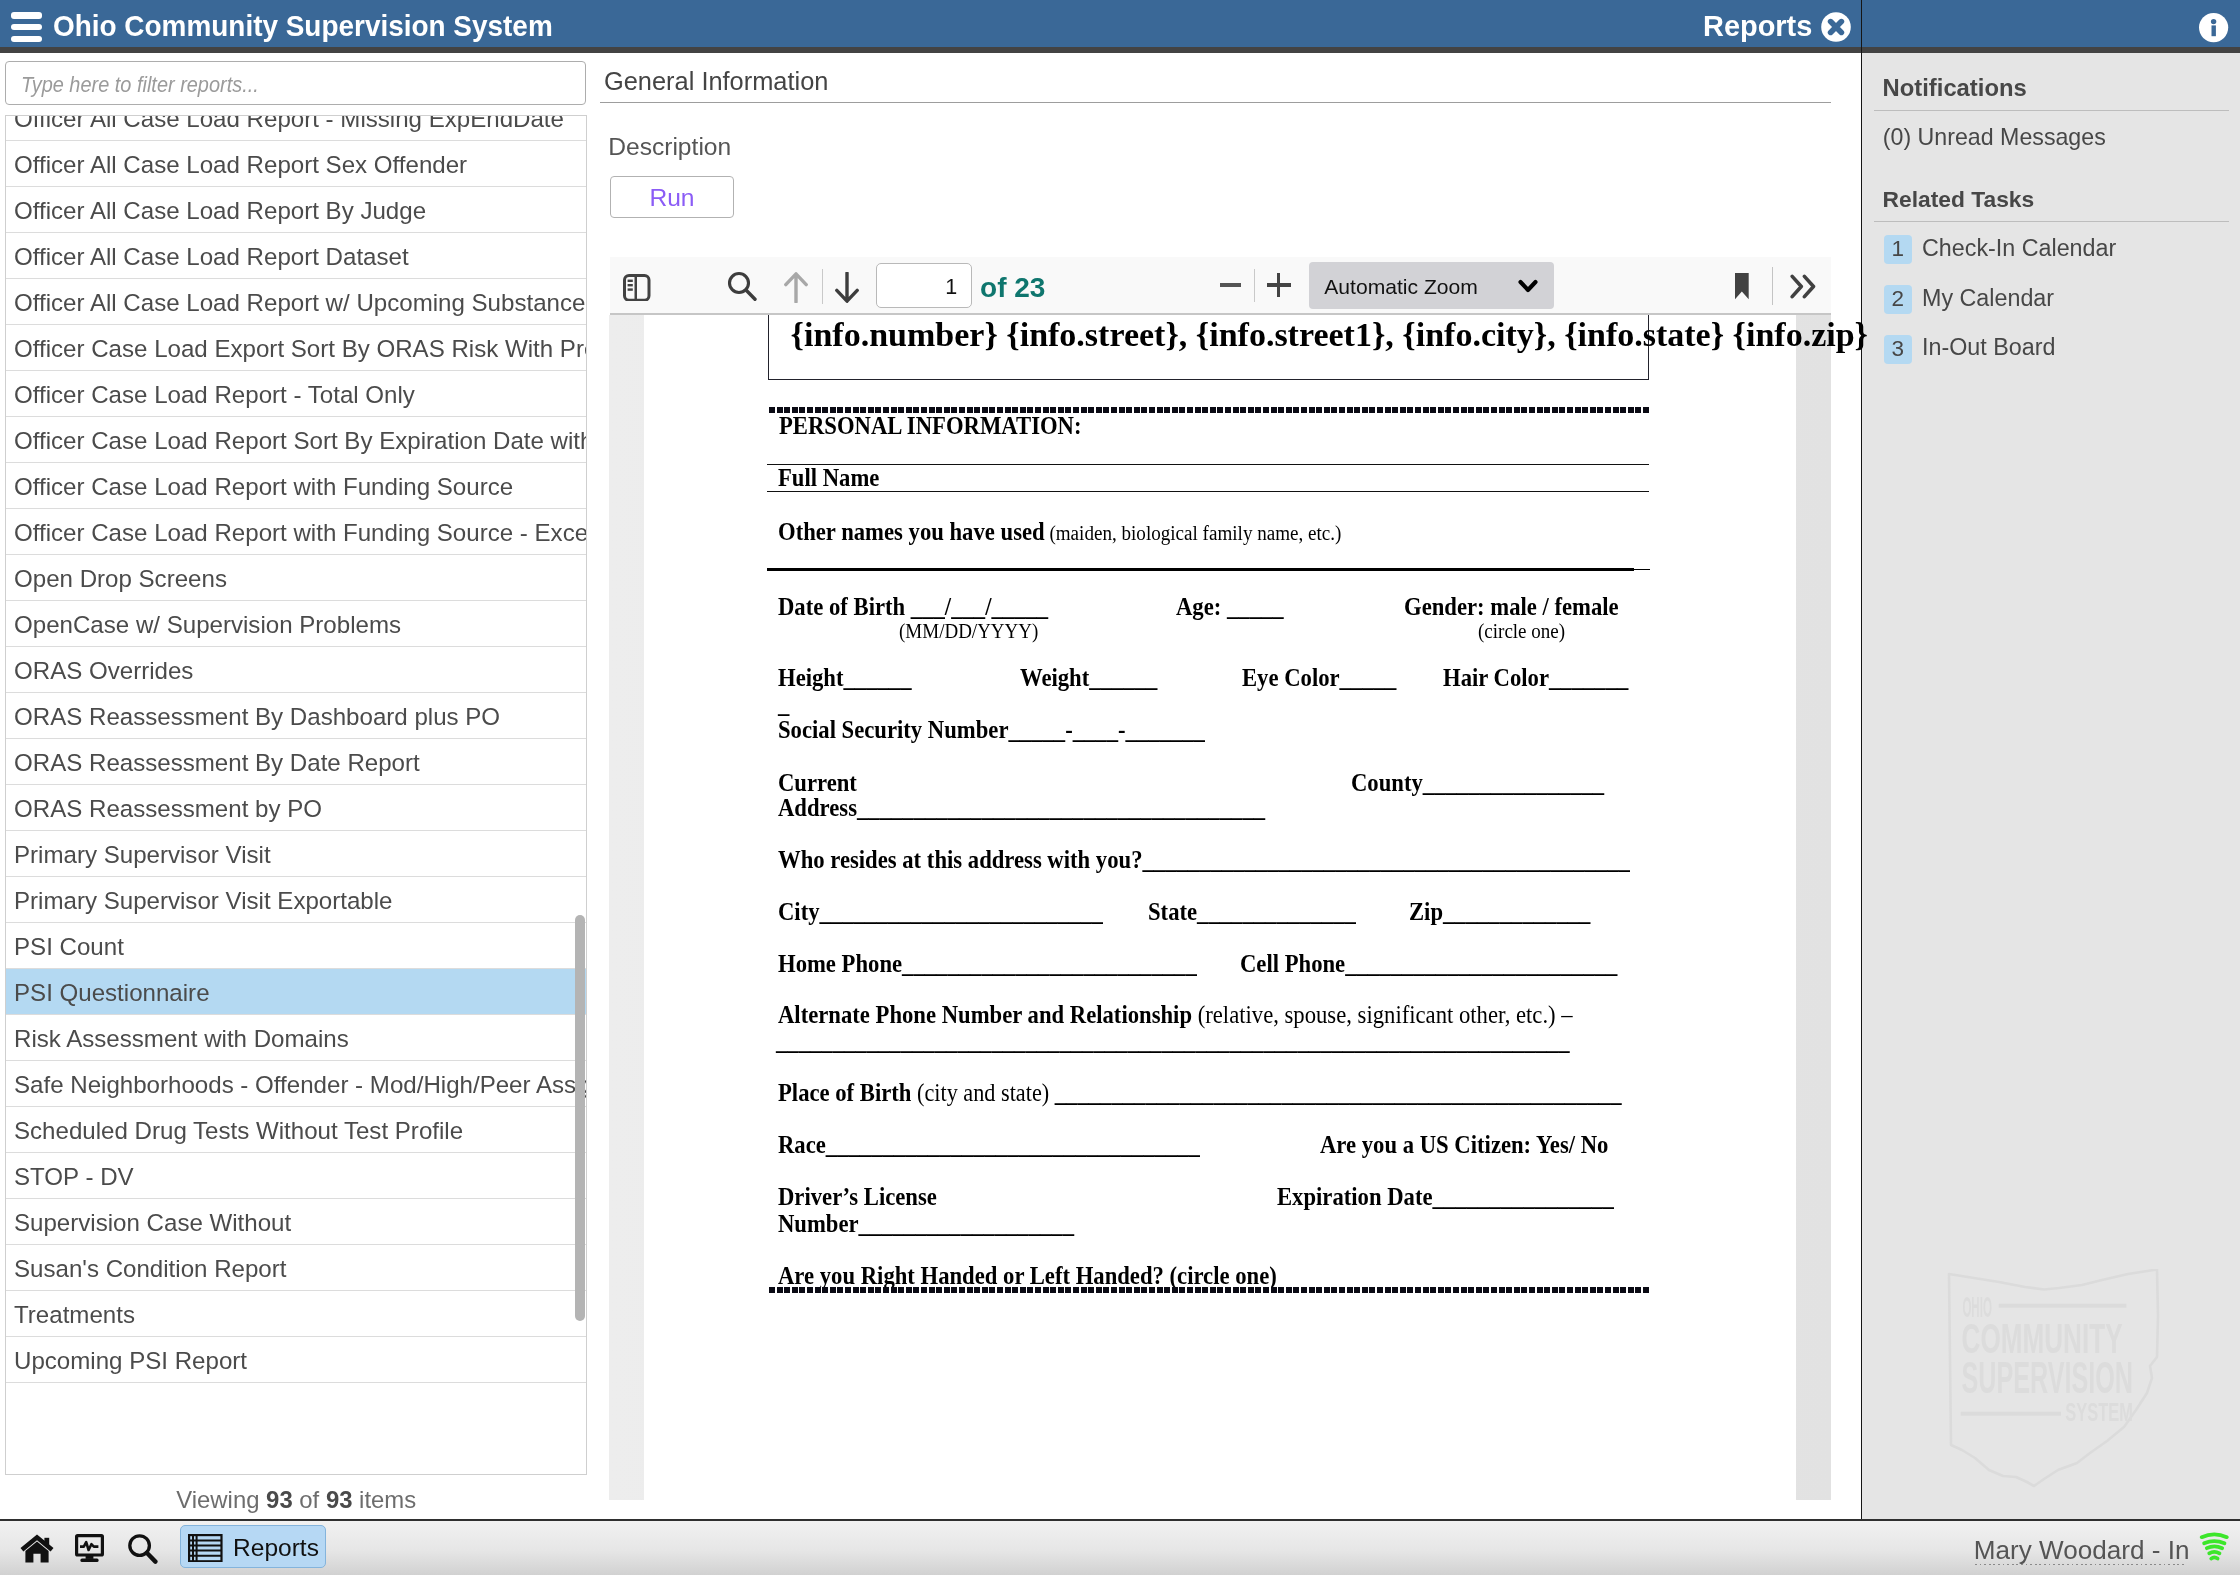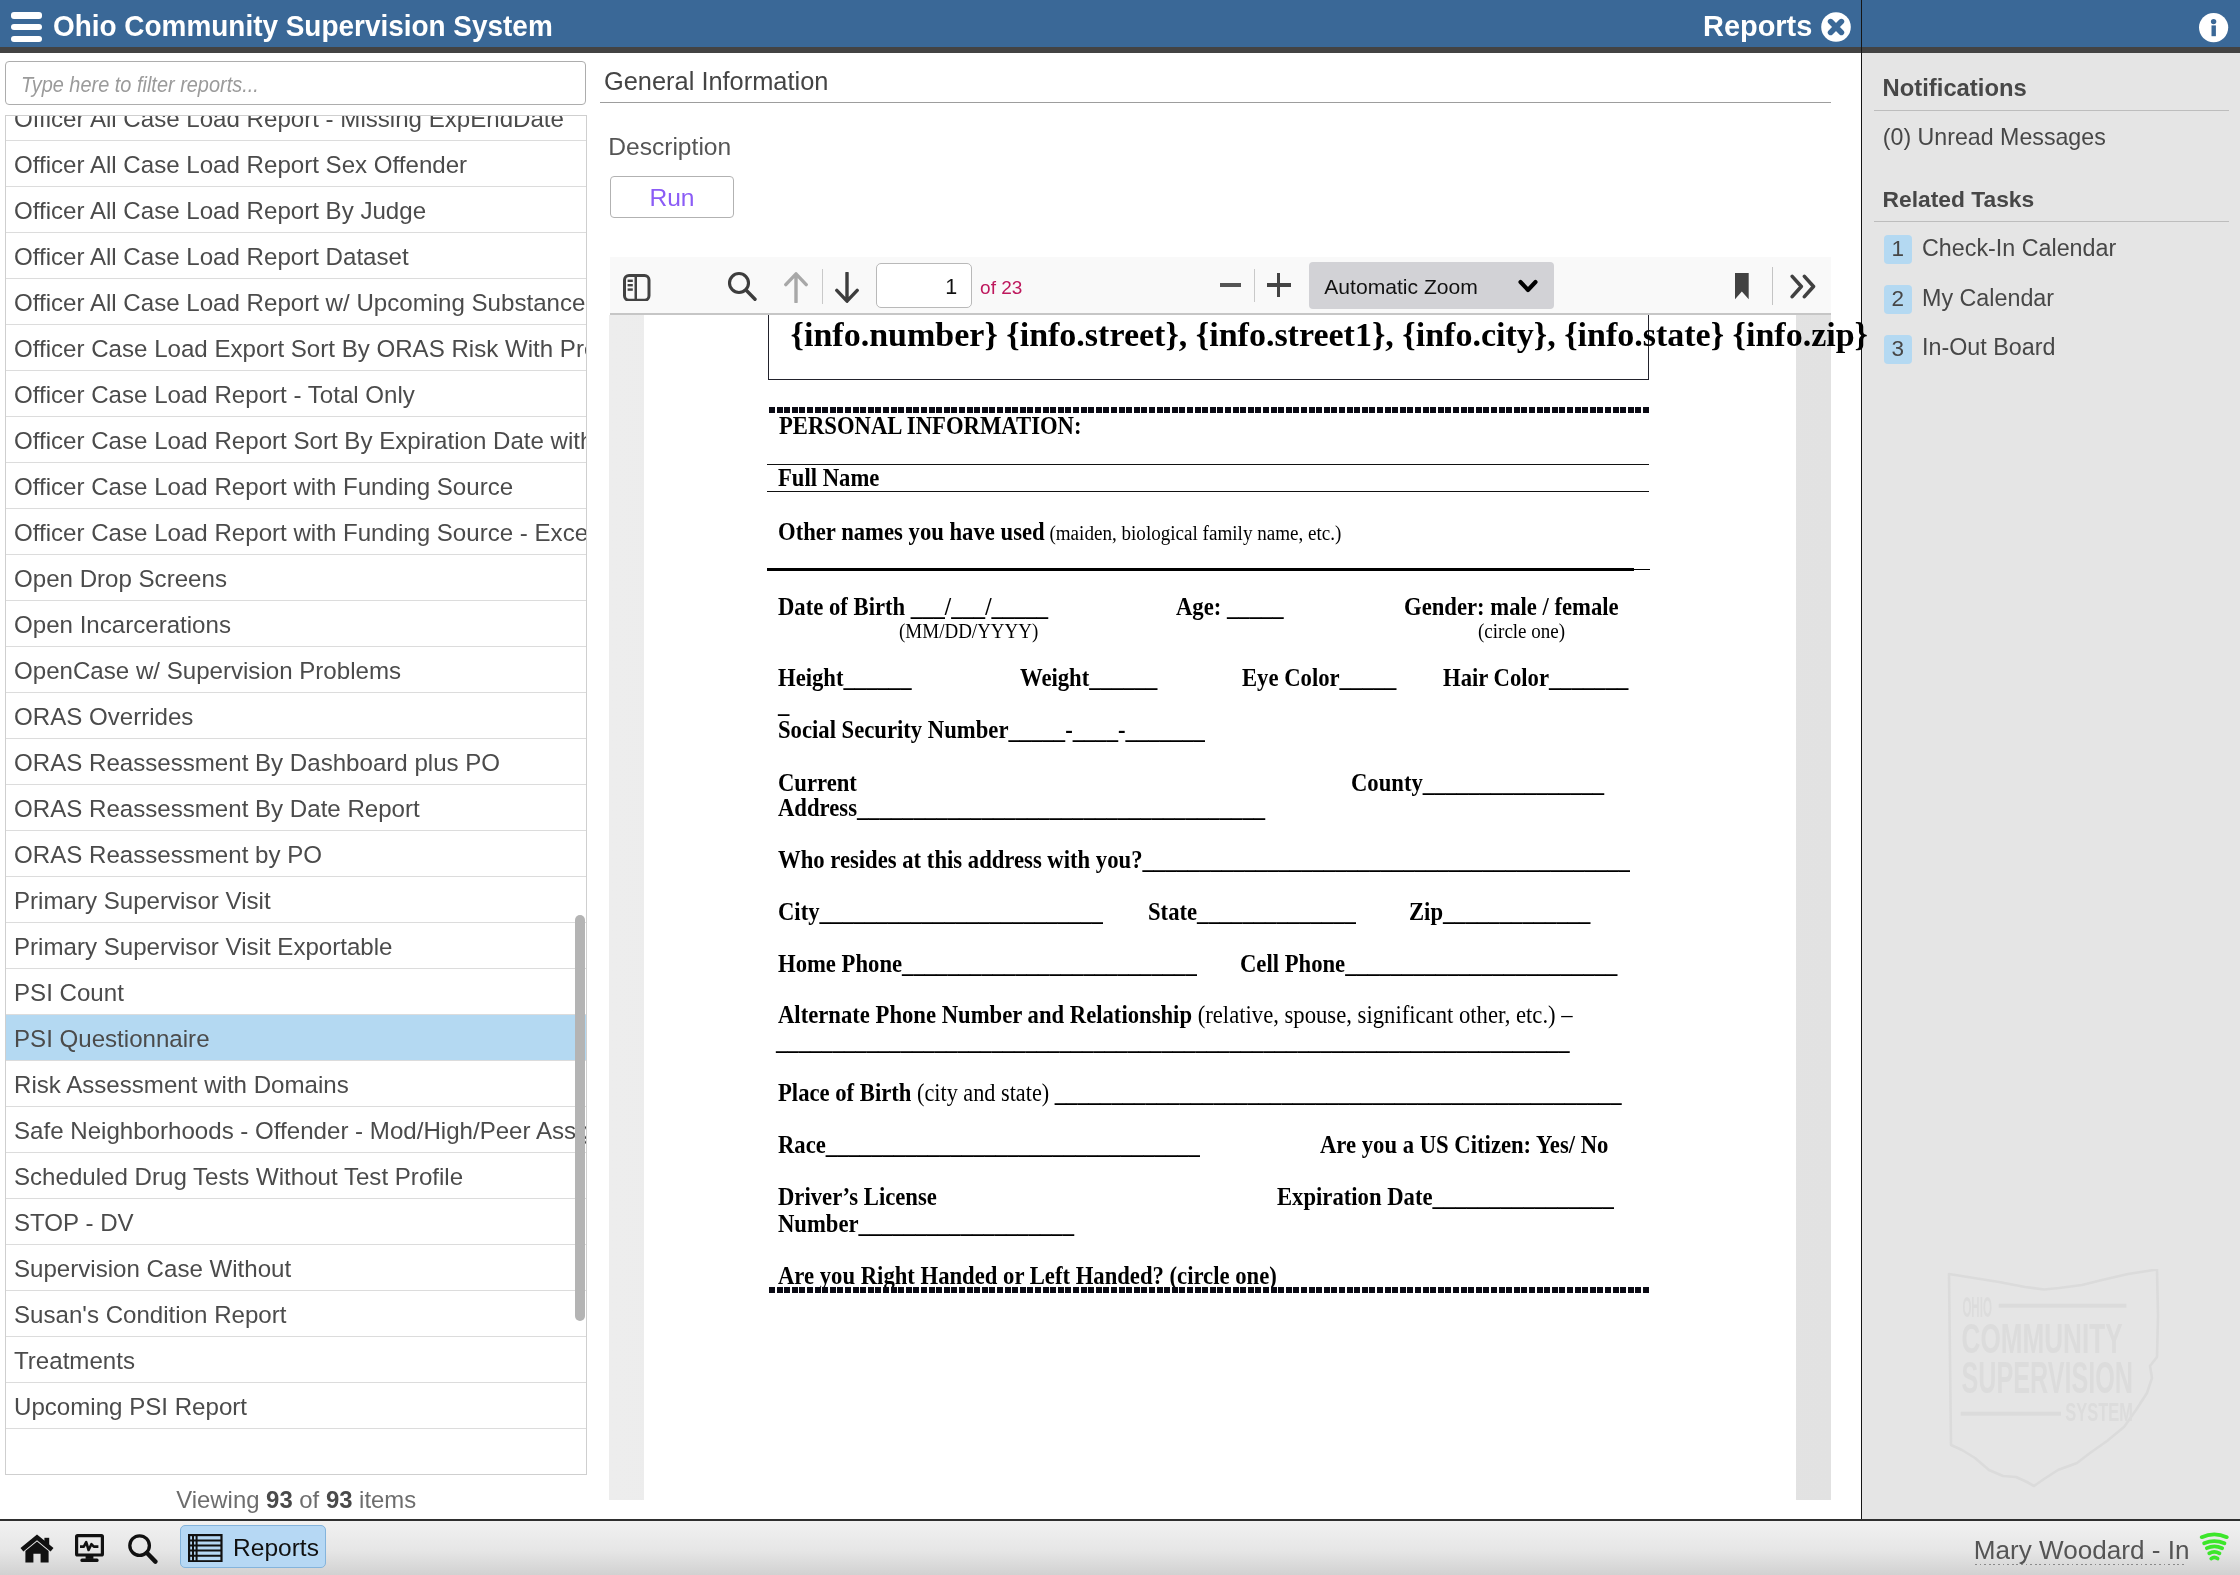--- a/index.html
+++ b/index.html
@@ -75,21 +75,20 @@
   <div class="row">Officer All Case Load Report Sex Offender</div>
   <div class="row">Officer All Case Load Report By Judge</div>
   <div class="row">Officer All Case Load Report Dataset</div>
   <div class="row">Officer All Case Load Report w/ Upcoming Substance</div>
   <div class="row">Officer Case Load Export Sort By ORAS Risk With Progr</div>
   <div class="row">Officer Case Load Report - Total Only</div>
   <div class="row">Officer Case Load Report Sort By Expiration Date with</div>
   <div class="row">Officer Case Load Report with Funding Source</div>
   <div class="row">Officer Case Load Report with Funding Source - Excel</div>
   <div class="row">Open Drop Screens</div>
-  <div class="row">Open Incarcerations</div>
   <div class="row">OpenCase w/ Supervision Problems</div>
   <div class="row">ORAS Overrides</div>
   <div class="row">ORAS Reassessment By Dashboard plus PO</div>
   <div class="row">ORAS Reassessment By Date Report</div>
   <div class="row">ORAS Reassessment by PO</div>
   <div class="row">Primary Supervisor Visit</div>
   <div class="row">Primary Supervisor Visit Exportable</div>
   <div class="row">PSI Count</div>
   <div class="row sel">PSI Questionnaire</div>
   <div class="row">Risk Assessment with Domains</div>
@@ -126,21 +125,21 @@
   <path d="M19 19 L28 28.2" stroke="#3d3d3d" stroke-width="3.4" stroke-linecap="round"></path>
 </svg>
 <svg class="abs" style="left:783.5px;top:271.5px" width="24" height="31" viewBox="0 0 24 31">
   <path d="M12 30 L12 2.2 M1.8 12.6 L12 1.8 L22.2 12.6" fill="none" stroke="#a8a8a8" stroke-width="3.4" stroke-linecap="round" stroke-linejoin="round"></path>
 </svg>
 <div class="abs" style="left:821.5px;top:269px;width:1px;height:34.5px;background:#c9c9c9;"></div>
 <svg class="abs" style="left:834.5px;top:272px" width="24" height="31" viewBox="0 0 24 31">
   <path d="M12 1 L12 28.8 M1.8 18.4 L12 29.2 L22.2 18.4" fill="none" stroke="#3d3d3d" stroke-width="3.4" stroke-linecap="round" stroke-linejoin="round"></path>
 </svg>
 <div class="abs" style="left:875.7px;top:263.2px;width:96.1px;height:45.3px;border:1px solid #b9b9b9;border-radius:5px;background:#fff;box-sizing:border-box;text-align:right;padding-right:13.7px;font-size:21.5px;line-height:47px;color:#111;">1</div>
-<div class="abs" style="left:980.1px;top:276.6px;font-size:19px;line-height:21.5px;color:#be185d;">of 23</div>
+<div class="abs" style="left:980.1px;top:276.6px;font-size:28px;line-height:21.5px;color:#0f766e;font-weight:bold;">of 23</div>
 <div class="abs" style="left:1219.6px;top:283.4px;width:21px;height:3.2px;background:#555;"></div>
 <div class="abs" style="left:1253.6px;top:269.3px;width:1px;height:33.1px;background:#c9c9c9;"></div>
 <div class="abs" style="left:1266.6px;top:283.4px;width:24.4px;height:3.3px;background:#444;"></div>
 <div class="abs" style="left:1277.2px;top:273px;width:3.3px;height:24.1px;background:#444;"></div>
 <div class="abs" style="left:1309.3px;top:262px;width:244.4px;height:47.3px;background:#d2d2d6;border-radius:4px;"></div>
 <div class="abs" style="left:1324.3px;top:276.4px;font-size:21.1px;line-height:21.1px;color:#111;">Automatic Zoom</div>
 <svg class="abs" style="left:1518px;top:279px" width="20" height="15" viewBox="0 0 20 15">
   <path d="M2.5 3 L10 11 L17.5 3" fill="none" stroke="#000" stroke-width="4.1" stroke-linecap="round" stroke-linejoin="round"></path>
 </svg>
 <svg class="abs" style="left:1735.1px;top:273.4px" width="13.7" height="26.2" viewBox="0 0 13.7 26.2">

